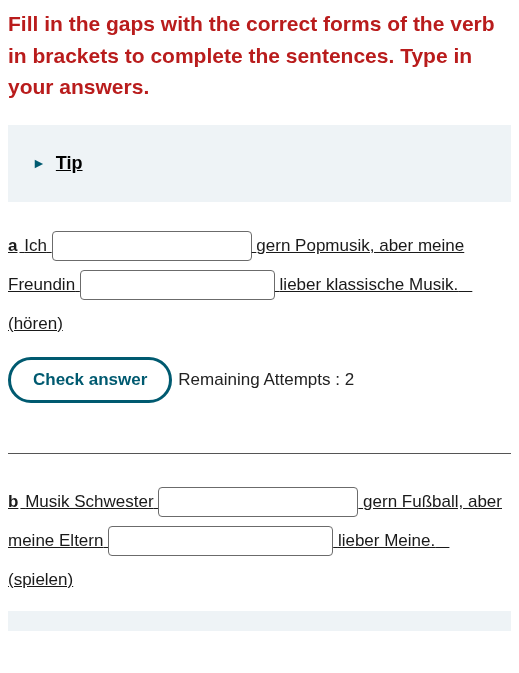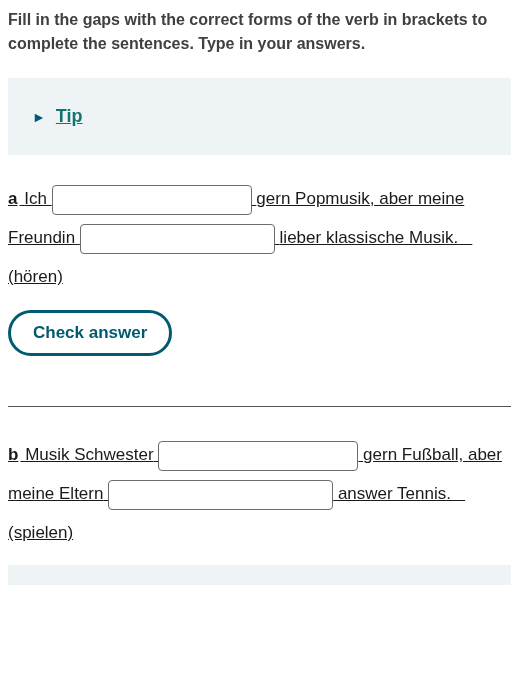--- a/index.html
+++ b/index.html
@@ -5,43 +5,43 @@
   * { box-sizing: border-box; }
   body {
     margin: 0;
     padding: 8px 8px 0 8px;
     font-family: "Segoe UI", Arial, sans-serif;
     color: #1a1a1a;
     width: 519px;
     background: #fff;
   }
   .instructions {
-    font-size: 16px;
+    font-size: 21px;
     font-weight: 600;
     line-height: 1.5;
-    color: #404040;
+    color: #b91c1c;
     margin-bottom: 22px;
   }
   .tip-bar {
     background: #eef3f6;
     padding: 28px 24px;
     margin-bottom: 24px;
   }
   .tip-toggle {
     display: inline-flex;
     align-items: center;
     cursor: pointer;
     gap: 10px;
   }
   .tip-arrow {
     color: #005a70;
     font-size: 14px;
   }
   .tip-label {
-    color: #0f766e;
+    color: #000000;
     font-weight: 700;
     text-decoration: underline;
     font-size: 18px;
   }
   .question-block {
     font-size: 17px;
     line-height: 2.3;
     margin-bottom: 12px;
     text-decoration: underline;
   }
@@ -109,28 +109,29 @@
   <input class="gap-input" style="width: 200px;" value="">
   <span>gern Popmusik, aber meine Freundin</span>
   <input class="gap-input" style="width: 195px;" value="">
   <span>lieber klassische Musik.</span>
   &nbsp;&nbsp;
   <span>(hören)</span>
 </div>
 
 <div class="button-row">
   <button class="check-btn">Check answer</button>
+  <span class="attempts">Remaining Attempts : 2</span>
 </div>
 
 <hr class="sep">
 
 <div class="question-block">
   <span class="letter">b</span>
   <span>Musik Schwester</span>
   <input class="gap-input" style="width: 200px;" value="">
   <span>gern Fußball, aber meine Eltern</span>
   <input class="gap-input" style="width: 225px;" value="">
-  <span>answer Tennis.</span>
+  <span>lieber Meine.</span>
   &nbsp;&nbsp;
   <span>(spielen)</span>
 </div>
 
 <div class="bottom-blue"></div>
 
 </body></html>

